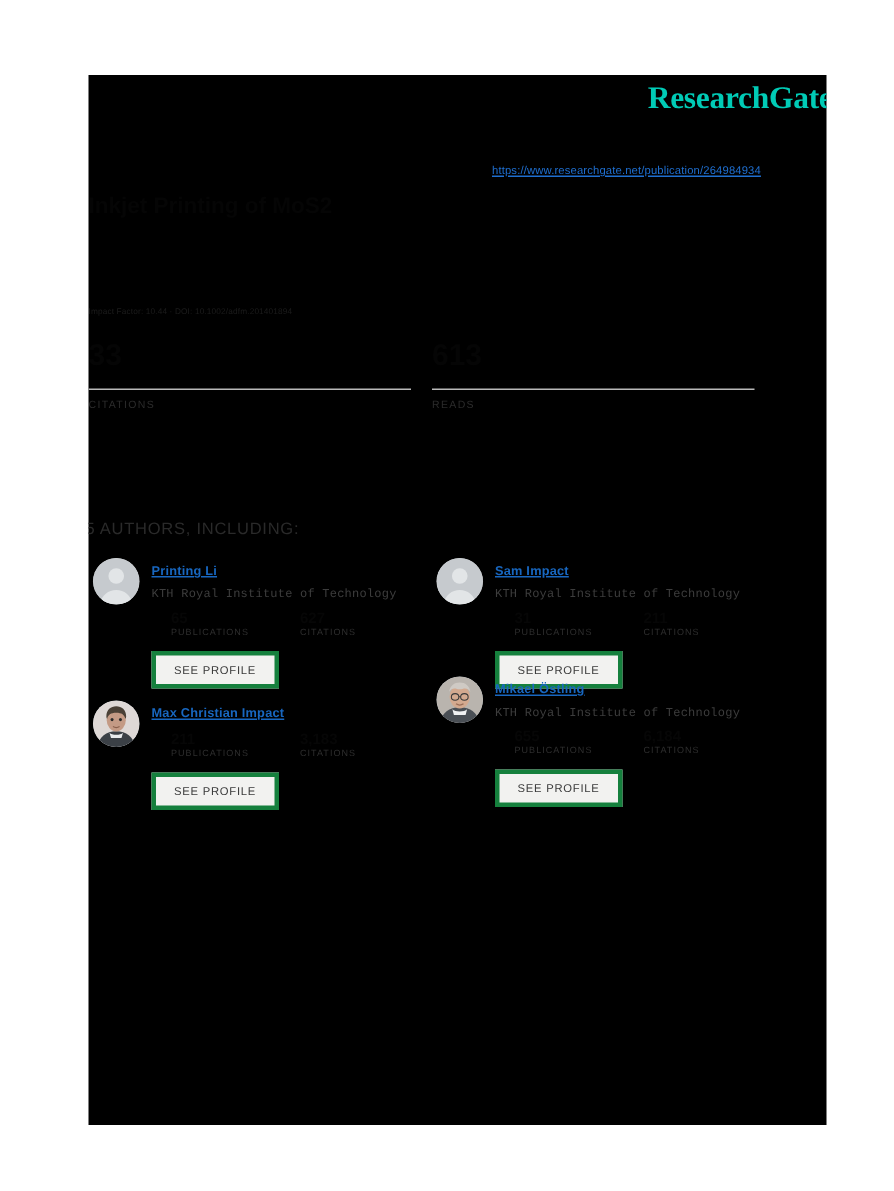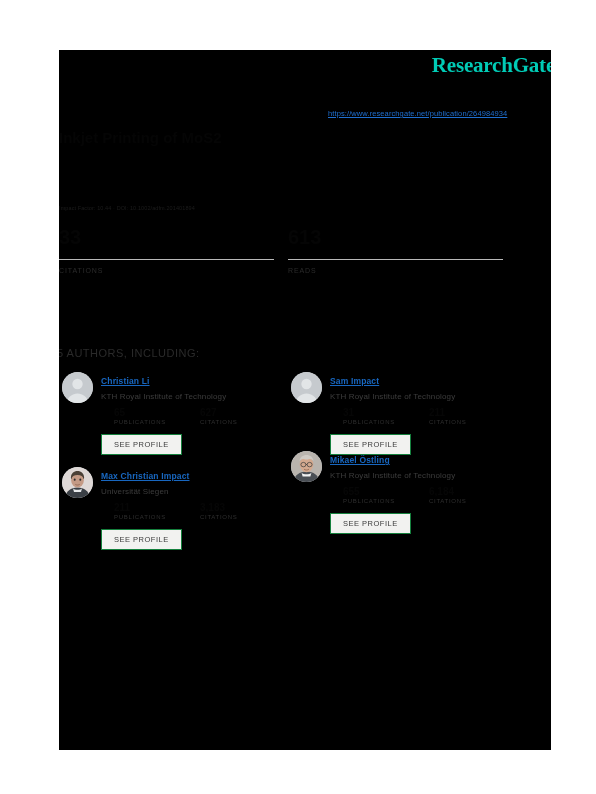--- a/index.html
+++ b/index.html
@@ -162,20 +162,21 @@
     line-height: 11px;
     white-space: nowrap;
   }
   .author-affiliation {
     margin-top: 3px;
     font-size: 8px;
     color: #3d3d3d;
     letter-spacing: 0.15px;
     line-height: 11px;
     white-space: nowrap;
+    font-family: Liberation Mono, monospace;
   }
 
   .author-metrics {
     margin-top: 5px;
     margin-left: 13px;
     display: flex;
     gap: 24px;
   }
   .metric { width: 62px; }
   .metric-value {
@@ -190,21 +191,21 @@
     letter-spacing: 0.7px;
     color: #2e2e2e;
     line-height: 9px;
   }
 
   .see-profile-btn {
     margin-top: 7px;
     margin-left: 0px;
     display: inline-block;
     background: #f2f2f0;
-    border: 1px solid #15803d;
+    border: 3px solid #15803d;
     color: #3a3a3a;
     font-size: 7.5px;
     letter-spacing: 0.5px;
     padding: 5px 12px 5px 12px;
     cursor: pointer;
   }
 </style>
 </head>
 <body>
 
@@ -235,21 +236,21 @@
 
   <div class="author-card" id="author-0">
     <div class="avatar">
       <svg viewBox="0 0 31 31" xmlns="http://www.w3.org/2000/svg">
         <circle cx="15.5" cy="15.5" r="15.5" fill="#c6cace"></circle>
         <circle cx="15.5" cy="12" r="5.2" fill="#e2e5e7"></circle>
         <path d="M4.5 31c1.2-6.2 5.8-9.6 11-9.6s9.8 3.4 11 9.6z" fill="#e2e5e7"></path>
       </svg>
     </div>
     <div class="author-body">
-      <a class="author-name" href="#">Christian Li</a>
+      <a class="author-name" href="#">Printing Li</a>
       <div class="author-affiliation">KTH Royal Institute of Technology</div>
       <div class="author-metrics">
         <div class="metric">
           <div class="metric-value">65</div>
           <div class="metric-label">PUBLICATIONS</div>
         </div>
         <div class="metric">
           <div class="metric-value">627</div>
           <div class="metric-label">CITATIONS</div>
         </div>
@@ -291,21 +292,20 @@
         <ellipse cx="15.5" cy="13" rx="6.4" ry="7.6" fill="#c49a85"></ellipse>
         <path d="M8.9 10.5c0-4.2 3-6.6 6.6-6.6s6.6 2.4 6.6 6.6c0 1-.3 1.6-.6 1.6-.4-2.6-2.4-4-6-4s-5.6 1.4-6 4c-.3 0-.6-.6-.6-1.6z" fill="#4a4036"></path>
         <ellipse cx="12.7" cy="12.7" rx="1" ry="1.1" fill="#2b2b2b"></ellipse>
         <ellipse cx="18.3" cy="12.7" rx="1" ry="1.1" fill="#2b2b2b"></ellipse>
         <path d="M13.3 17.4c1.4.8 3 .8 4.4 0" stroke="#8a5f4c" stroke-width="0.8" fill="none"></path>
         <path d="M11 21.5c1.5 1.8 7.5 1.8 9 0l-1 3.5h-7z" fill="#e8eaec"></path>
       </svg>
     </div>
     <div class="author-body">
       <a class="author-name" href="#">Max Christian Impact</a>
-      <div class="author-affiliation">Universität Siegen</div>
       <div class="author-metrics">
         <div class="metric">
           <div class="metric-value">211</div>
           <div class="metric-label">PUBLICATIONS</div>
         </div>
         <div class="metric">
           <div class="metric-value">3,183</div>
           <div class="metric-label">CITATIONS</div>
         </div>
       </div>

